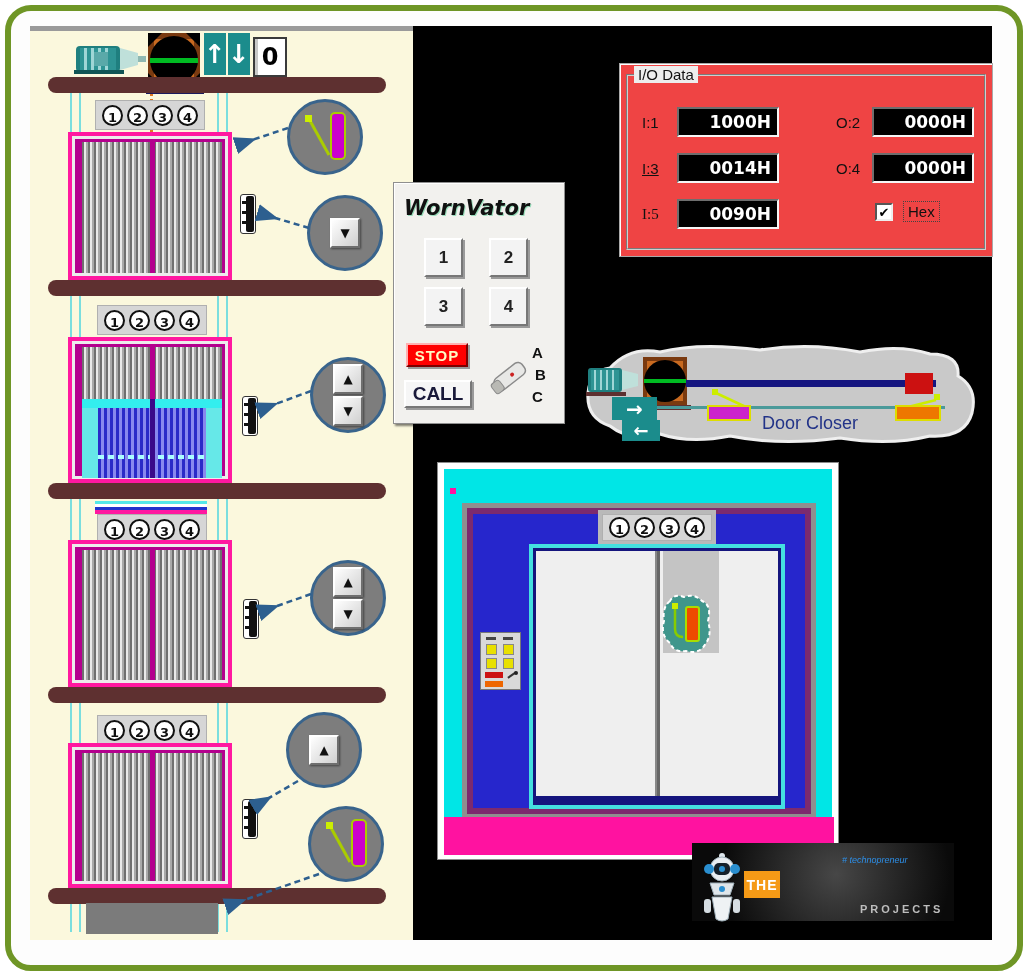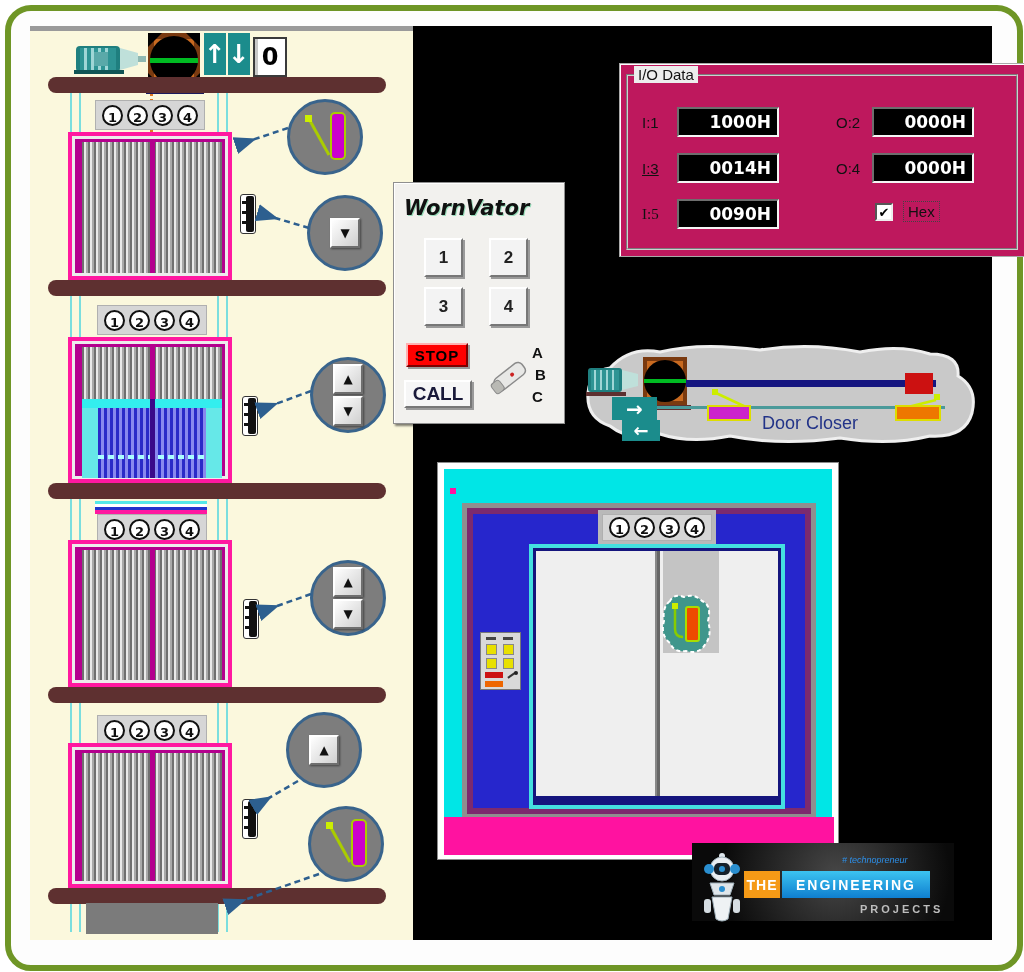--- a/index.html
+++ b/index.html
@@ -28,27 +28,27 @@
   .ccirc{width:76px;height:76px;border-radius:50%;background:#7d7d7d;border:3px solid #39648c;box-sizing:border-box;
          display:flex;flex-direction:column;align-items:center;justify-content:center;gap:2px;}
   .sqbtn{width:30px;height:30px;background:linear-gradient(135deg,#ffffff,#cfcfcf);border:2px solid;border-color:#fff #6e6e6e #6e6e6e #fff;
          box-sizing:border-box;display:flex;align-items:center;justify-content:center;box-shadow:1px 1px 2px rgba(0,0,0,.45);}
   .tri{font-family:"DejaVu Sans",sans-serif;font-size:12px;color:#111;line-height:1;}
   
   .wpanel{background:#f2f1ee;border:1px solid #8f8f8f;box-shadow:inset 1px 1px 0 #fff,2px 2px 2px rgba(0,0,0,.5);}
   .wtitle{font-family:"DejaVu Sans",sans-serif;font-weight:bold;font-style:italic;font-size:21px;color:#111;text-shadow:1px 1px 0 #9db;}
   .wbtn{width:39px;height:39px;background:#f3f3f3;border:2px solid;border-color:#fff #777 #777 #fff;box-shadow:2px 2px 0 #9a9a9a;
         font-weight:bold;font-size:17px;color:#222;display:flex;align-items:center;justify-content:center;box-sizing:border-box;}
-  .stopbtn{background:#ff0000;border:2px solid;border-color:#ffb0b0 #7d0000 #7d0000 #ffb0b0;color:#000000;font-weight:bold;font-size:15px;
+  .stopbtn{background:#ff0000;border:2px solid;border-color:#ffb0b0 #7d0000 #7d0000 #ffb0b0;color:#fef9c3;font-weight:bold;font-size:15px;
         display:flex;align-items:center;justify-content:center;box-shadow:2px 2px 0 #9a9a9a;box-sizing:border-box;letter-spacing:1px;}
   .callbtn{background:#f6f6f6;border:2px solid;border-color:#fff #777 #777 #fff;color:#1a1a3a;font-weight:bold;font-size:19px;
         display:flex;align-items:center;justify-content:center;box-shadow:2px 2px 0 #9a9a9a;box-sizing:border-box;}
   .abc{font-weight:bold;font-size:15px;color:#111;line-height:1;}
   
-  .iopanel{background:#be185d;border:1px solid #a9a9a9;box-shadow:inset 1px 1px 0 #fff;padding-left:32px;}
+  .iopanel{background:#ef4444;border:1px solid #a9a9a9;box-shadow:inset 1px 1px 0 #fff;}
   .gbox{border:2px groove #cfcfcf;}
   .gtitle{background:#ededed;padding:0 4px;font-size:15px;color:#111;}
   .iolabel{font-size:15px;color:#111;}
   .lcd{width:102px;height:30px;background:#000;color:#fff;border:2px solid;border-color:#6e6e6e #f5f5f5 #f5f5f5 #6e6e6e;
        box-sizing:border-box;text-align:right;font-weight:bold;font-size:17px;line-height:26px;padding-right:6px;font-family:"DejaVu Sans",sans-serif;}
   .chk{width:18px;height:18px;background:#fff;border:2px solid;border-color:#555 #eee #eee #555;box-sizing:border-box;
        display:flex;align-items:center;justify-content:center;font-family:"DejaVu Sans",sans-serif;font-size:13px;font-weight:bold;color:#000;line-height:1;}
   .hexlbl{font-size:15px;color:#111;border:1px dotted #444;padding:1px 4px;}
   
   .tealbox{background:#1b8c8c;color:#fff;display:flex;align-items:center;justify-content:center;font-family:"DejaVu Sans",sans-serif;font-weight:bold;}
@@ -375,16 +375,15 @@
       <rect x="14" y="12" width="16" height="12" rx="5" fill="#15202a"></rect>
       <circle cx="22" cy="18" r="3" fill="#2a8fd0"></circle>
       <path d="M10,32 L34,32 L30,44 L14,44 Z" fill="#dfe6ea" stroke="#9fb0ba"></path>
       <circle cx="22" cy="38" r="3" fill="#2a8fd0"></circle>
       <path d="M12,46 L32,46 L28,68 Q22,72 16,68 Z" fill="#eef2f4" stroke="#9fb0ba"></path>
       <rect x="4" y="48" width="7" height="14" rx="3" fill="#d5dde2"></rect>
       <rect x="33" y="48" width="7" height="14" rx="3" fill="#d5dde2"></rect>
     </svg>
     <div class="abs logo-tag" style="left:150px;top:12px;"># technopreneur</div>
     <div class="abs logo-the" style="left:52px;top:28px;width:36px;height:27px;">THE</div>
-    <div class="abs logo-eng" style="left:90px;top:28px;width:148px;height:27px;">ENGINEERING</div>
     <div class="abs logo-proj" style="left:168px;top:60px;">PROJECTS</div>
   </div>
 </div>
 
 </body></html>

